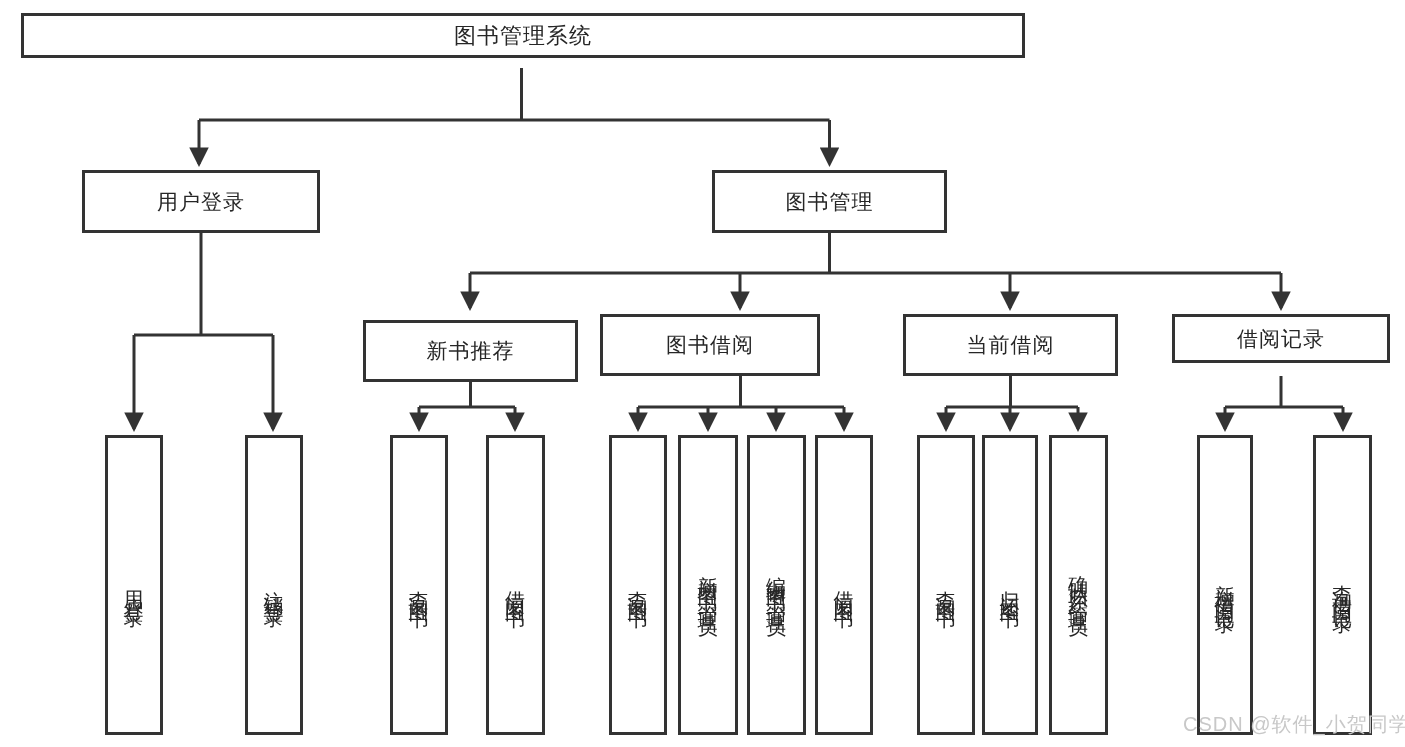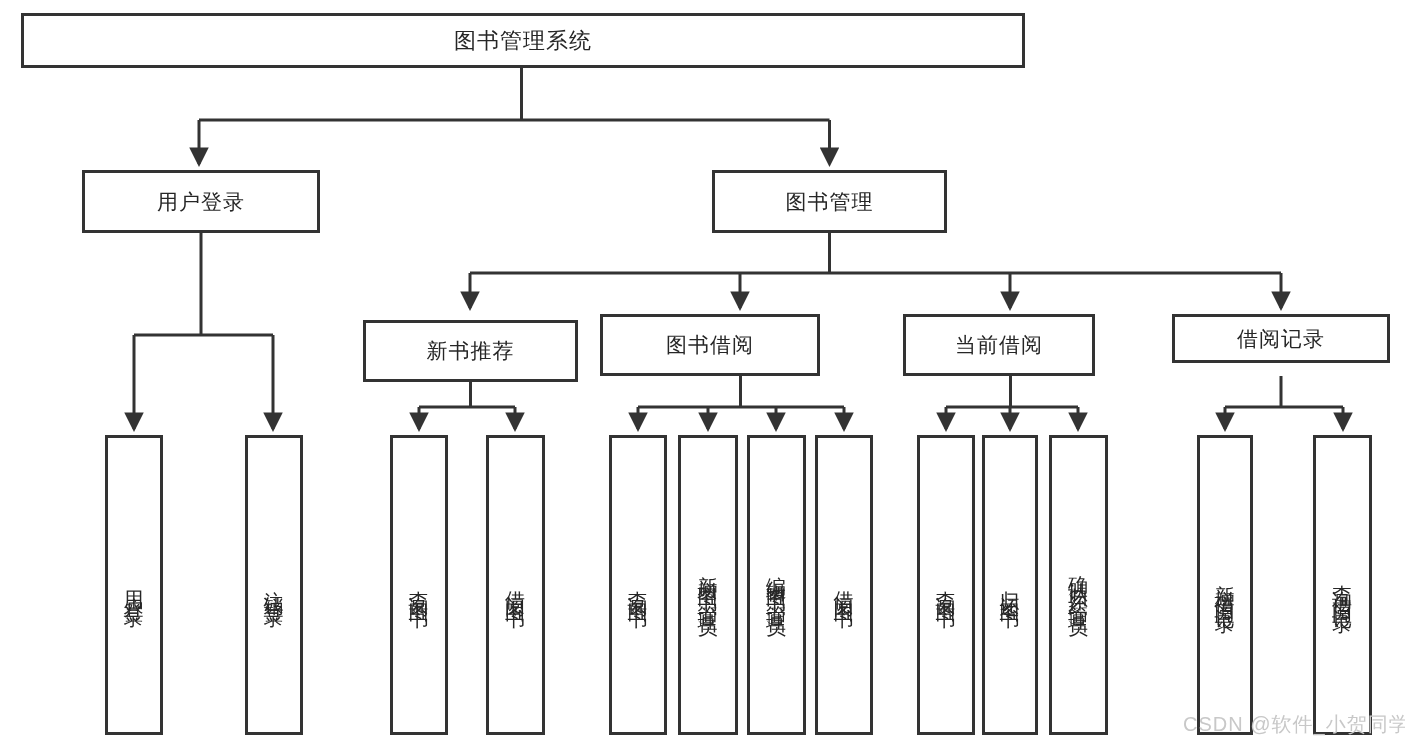--- a/index.html
+++ b/index.html
@@ -96,28 +96,28 @@
       <path d="M946 407 V429" marker-end="url(#ah)"></path>
       <path d="M1010 407 V429" marker-end="url(#ah)"></path>
       <path d="M1078 407 V429" marker-end="url(#ah)"></path>
 
       <path d="M1281 376 V407 M1225 407 H1343"></path>
       <path d="M1225 407 V429" marker-end="url(#ah)"></path>
       <path d="M1343 407 V429" marker-end="url(#ah)"></path>
     </g>
   </svg>
 
-  <div class="box hbox-root" style="left:21px; top:13px; width:1004px; height:55px;">图书管理系统</div>
+  <div class="box hbox-root" style="left:21px; top:13px; width:1004px; height:45px;">图书管理系统</div>
 
   <div class="box" style="left:82px; top:170px; width:238px; height:63px;">用户登录</div>
   <div class="box" style="left:712px; top:170px; width:235px; height:63px;">图书管理</div>
 
   <div class="box" style="left:363px; top:320px; width:215px; height:62px;">新书推荐</div>
   <div class="box" style="left:600px; top:314px; width:220px; height:62px;">图书借阅</div>
-  <div class="box" style="left:903px; top:314px; width:192px; height:62px;">当前借阅</div>
+  <div class="box" style="left:903px; top:314px; width:215px; height:62px;">当前借阅</div>
   <div class="box" style="left:1172px; top:314px; width:218px; height:49px;">借阅记录</div>
 
   <div class="box vbox" style="left:105px; top:435px; width:58px; height:300px;">用户登录</div>
   <div class="box vbox" style="left:245px; top:435px; width:58px; height:300px;">注销登录</div>
 
   <div class="box vbox" style="left:390px; top:435px; width:58px; height:300px;">查询图书</div>
   <div class="box vbox" style="left:486px; top:435px; width:59px; height:300px;">借阅图书</div>
 
   <div class="box vbox" style="left:609px; top:435px; width:58px; height:300px;">查询图书</div>
   <div class="box vbox" style="left:678px; top:435px; width:60px; height:300px;">新增图书（管理员）</div>

